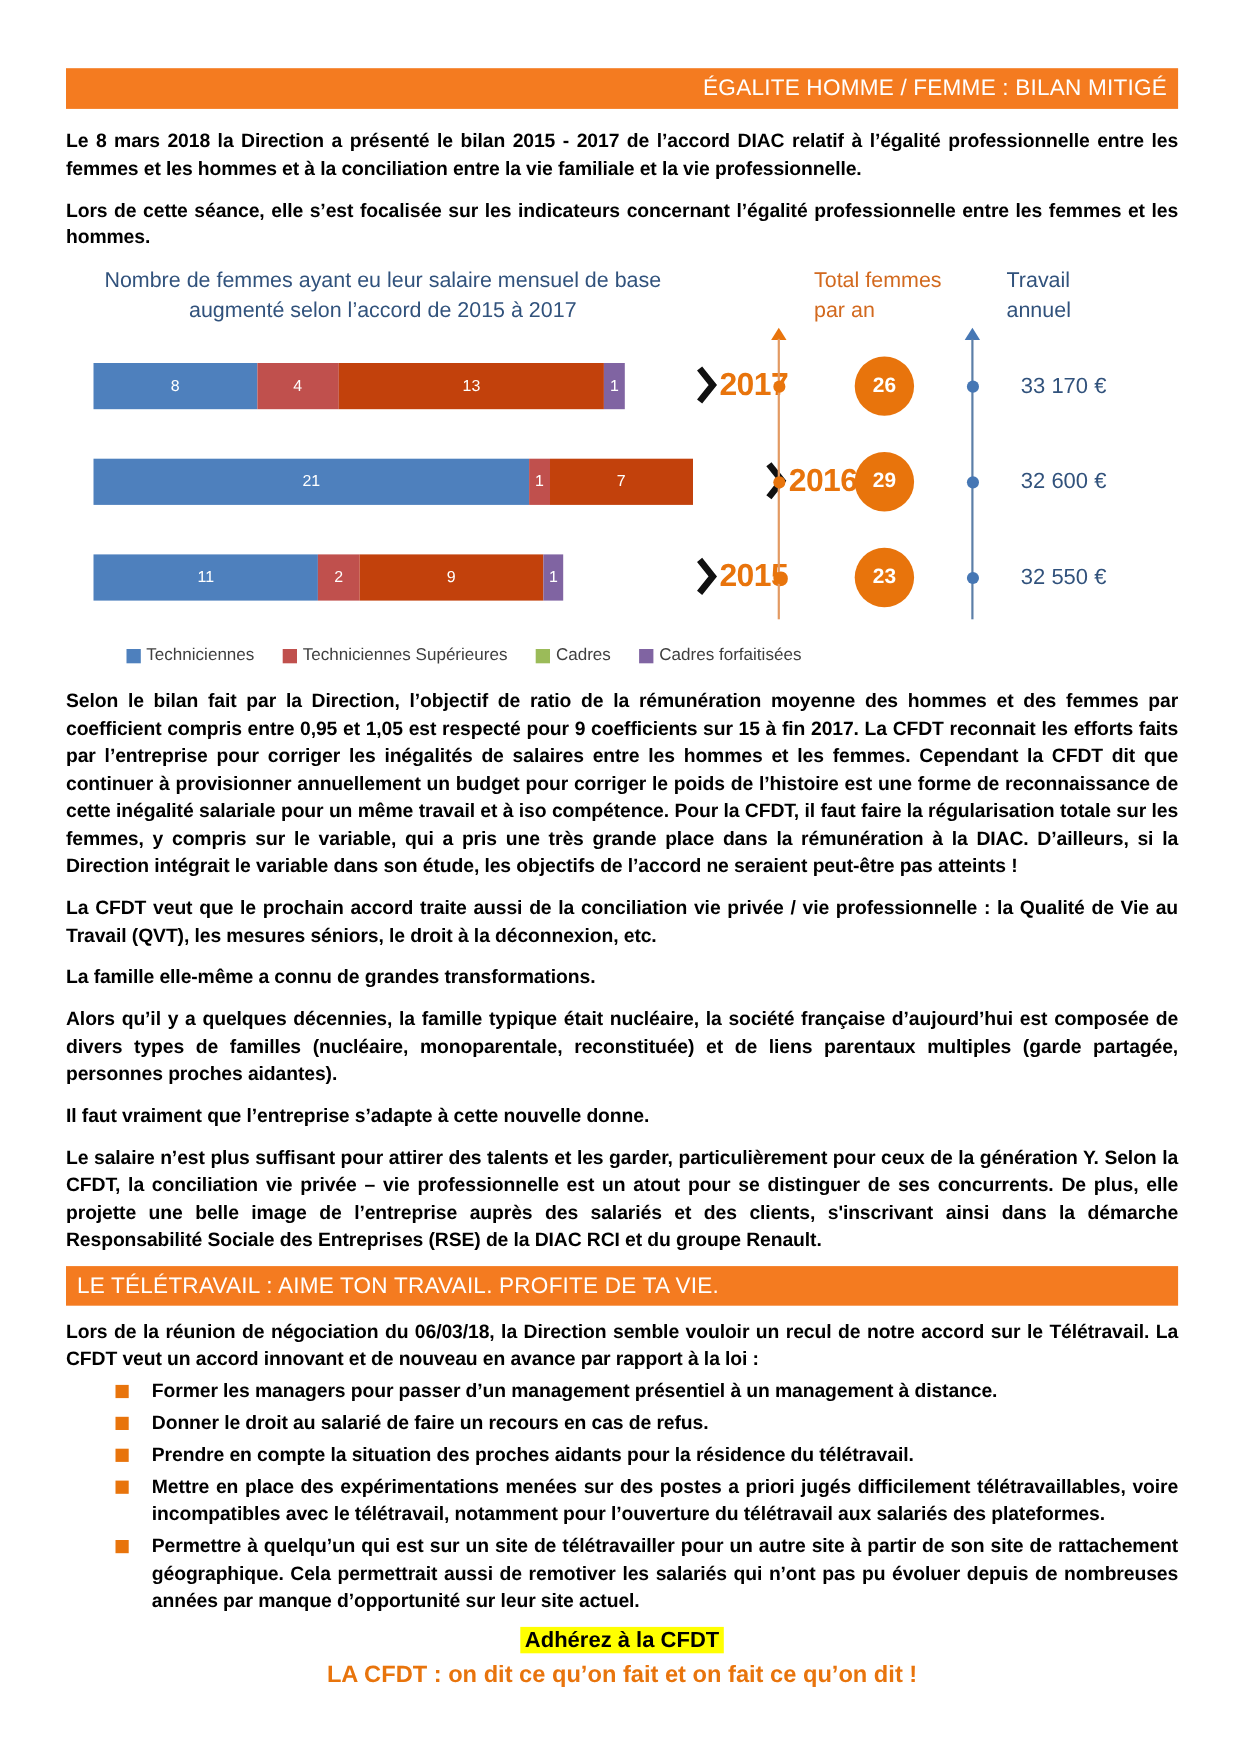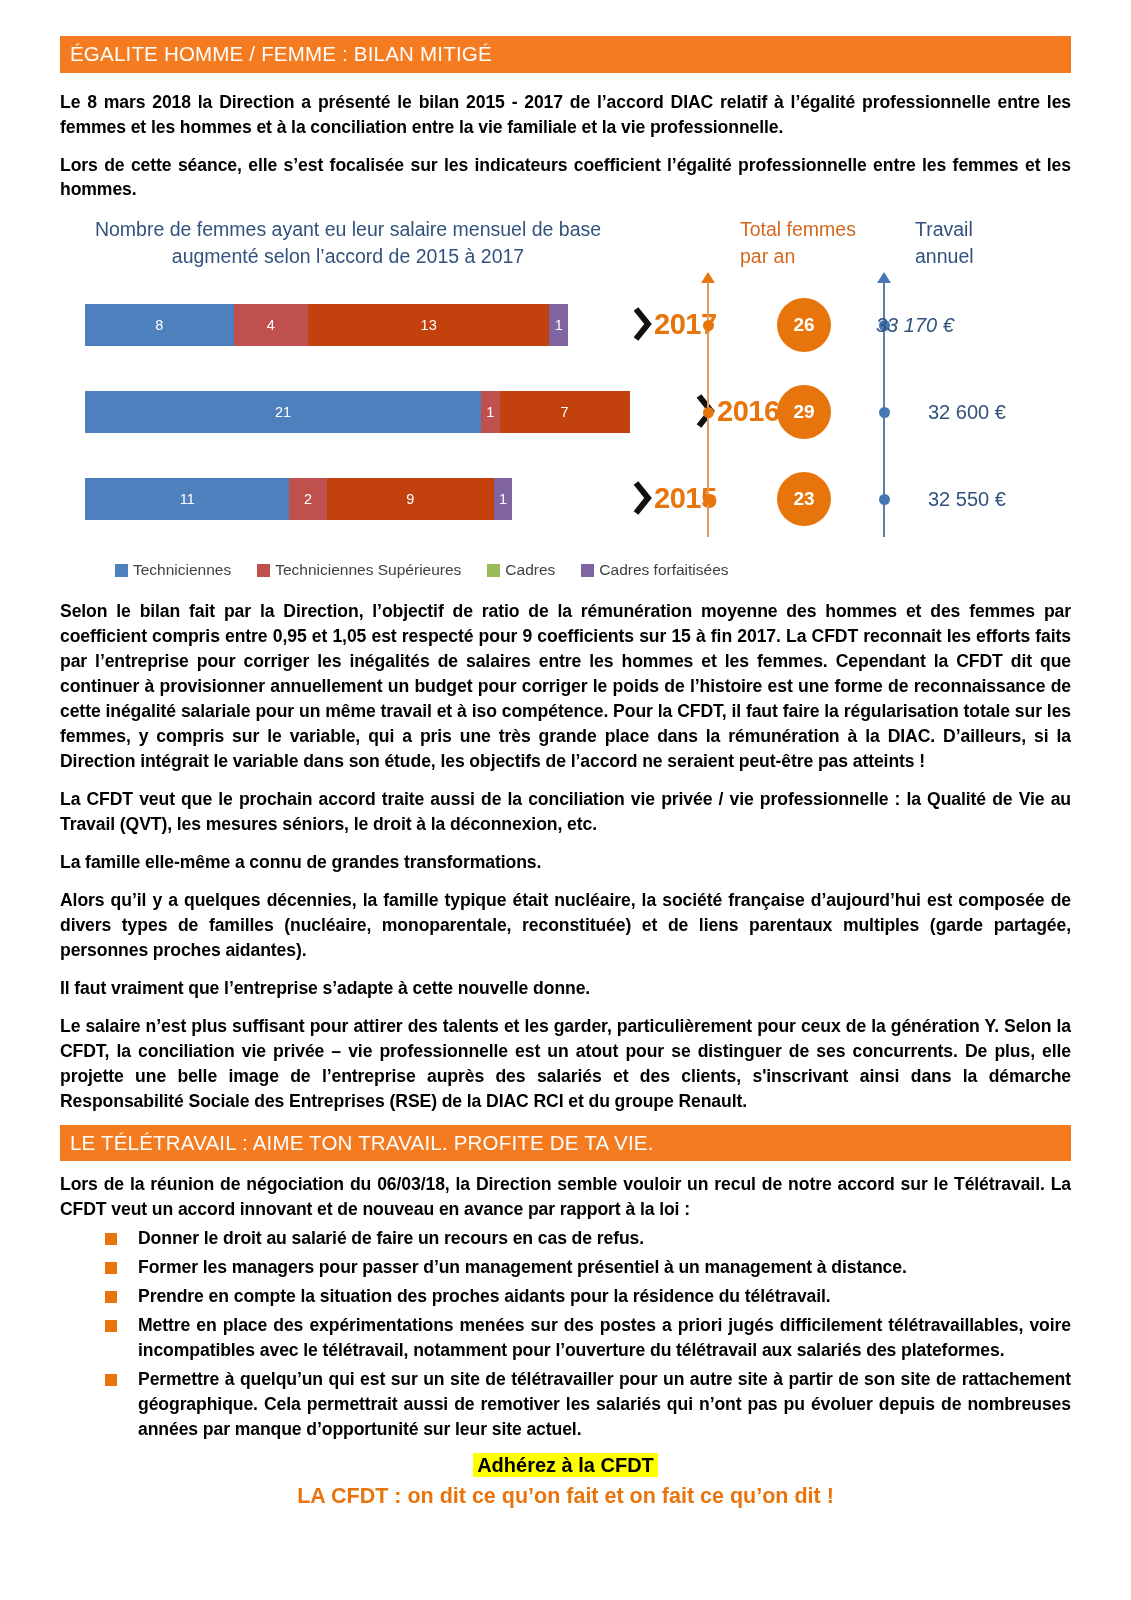--- a/index.html
+++ b/index.html
@@ -28,21 +28,21 @@
     background: #F47B20;
     color: #ffffff;
     font-size: 20.5px;
     font-weight: 400;
     letter-spacing: 0.2px;
     padding: 6px 10px 7px 10px;
     box-sizing: border-box;
     width: 1011px;
     line-height: 1.15;
   }
-  .banner-top { margin-top: 36px; }
+  .banner-top { margin-top: 62px; text-align: right; }
   .banner-tele { margin-top: 11px; }
 
   
   .para {
     font-size: 17.6px;
     font-weight: bold;
     line-height: 1.42;
     text-align: justify;
     margin: 13px 0 0 0;
     letter-spacing: -0.1px;
@@ -228,21 +228,21 @@
   }
 </style>
 </head>
 <body>
 
 <div class="page">
 
   <div class="section-banner banner-top">ÉGALITE HOMME / FEMME : BILAN MITIGÉ</div>
 
   <p class="para first">Le 8 mars 2018 la Direction a présenté le bilan 2015 - 2017 de l’accord DIAC relatif à l’égalité professionnelle entre les femmes et les hommes et à la conciliation entre la vie familiale et la vie professionnelle.</p>
-  <p class="para">Lors de cette séance, elle s’est focalisée sur les indicateurs coefficient l’égalité professionnelle entre les femmes et les hommes.</p>
+  <p class="para">Lors de cette séance, elle s’est focalisée sur les indicateurs concernant l’égalité professionnelle entre les femmes et les hommes.</p>
 
   <div class="chart">
 
     <div class="chart-title">Nombre de femmes ayant eu leur salaire mensuel de base augmenté selon l’accord de 2015 à 2017</div>
 
     <div class="col-head total">
       <div>Total femmes</div>
       <div>par an</div>
     </div>
     <div class="col-head budget">
@@ -303,21 +303,21 @@
     <div class="bubble" style="left:717px; top:82px;">26</div>
     <div class="bubble" style="left:717px; top:169px;">29</div>
     <div class="bubble" style="left:717px; top:256px;">23</div>
 
     <div class="axis-arrow blue" style="left:817px; top:56px;"></div>
     <div class="axis blue" style="left:823px; top:66px; height:255px;"></div>
     <div class="axis-dot blue" style="left:819px; top:104px;"></div>
     <div class="axis-dot blue" style="left:819px; top:191px;"></div>
     <div class="axis-dot blue" style="left:819px; top:278px;"></div>
 
-    <div class="budget-val" style="left:816px; top:98px;font-style:italic;">33 170 €</div>
+    <div class="budget-val" style="left:868px; top:98px;">33 170 €</div>
     <div class="budget-val" style="left:868px; top:185px;">32 600 €</div>
     <div class="budget-val" style="left:868px; top:272px;">32 550 €</div>
 
     <div class="legend">
       <span class="legend-item">
         <i class="legend-swatch" style="background:#4E80BD"></i>
         <span>Techniciennes</span>
       </span>
       <span class="legend-item">
         <i class="legend-swatch" style="background:#C0504D"></i>
@@ -341,25 +341,25 @@
   <p class="para">Il faut vraiment que l’entreprise s’adapte à cette nouvelle donne.</p>
   <p class="para">Le salaire n’est plus suffisant pour attirer des talents et les garder, particulièrement pour ceux de la génération Y. Selon la CFDT, la conciliation vie privée – vie professionnelle est un atout pour se distinguer de ses concurrents. De plus, elle projette une belle image de l’entreprise auprès des salariés et des clients, s'inscrivant ainsi dans la démarche Responsabilité Sociale des Entreprises (RSE) de la DIAC RCI et du groupe Renault.</p>
 
   <div class="section-banner banner-tele">LE TÉLÉTRAVAIL : AIME TON TRAVAIL. PROFITE DE TA VIE.</div>
 
   <p class="para" style="margin-top:11px;">Lors de la réunion de négociation du 06/03/18, la Direction semble vouloir un recul de notre accord sur le Télétravail. La CFDT veut un accord innovant et de nouveau en avance par rapport à la loi :</p>
 
   <ul class="bullets">
     <li>
       <i class="sq"></i>
+      <span>Former les managers pour passer d’un management présentiel à un management à distance.</span>
+    </li>
+    <li>
+      <i class="sq"></i>
       <span>Donner le droit au salarié de faire un recours en cas de refus.</span>
-    </li>
-    <li>
-      <i class="sq"></i>
-      <span>Former les managers pour passer d’un management présentiel à un management à distance.</span>
     </li>
     <li>
       <i class="sq"></i>
       <span>Prendre en compte la situation des proches aidants pour la résidence du télétravail.</span>
     </li>
     <li>
       <i class="sq"></i>
       <span>Mettre en place des expérimentations menées sur des postes a priori jugés difficilement télétravaillables, voire incompatibles avec le télétravail, notamment pour l’ouverture du télétravail aux salariés des plateformes.</span>
     </li>
     <li>

